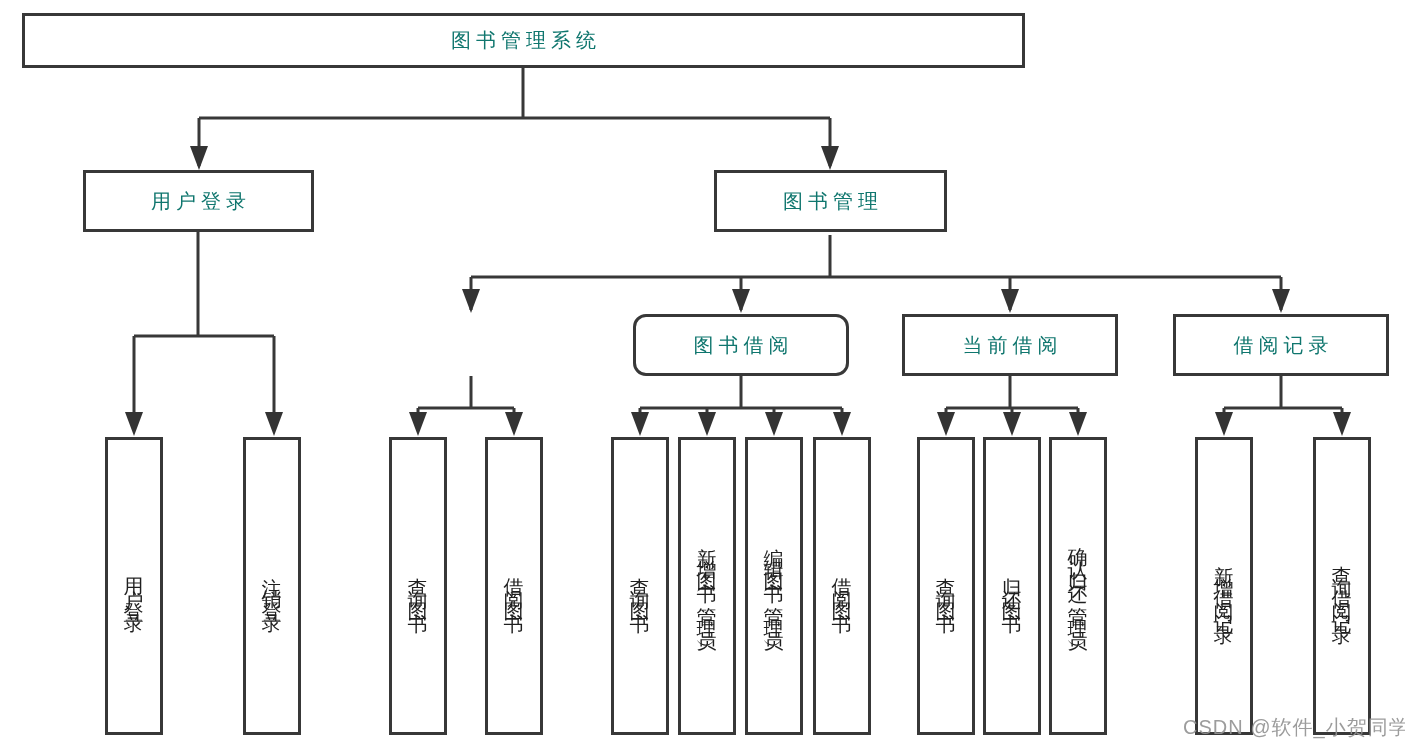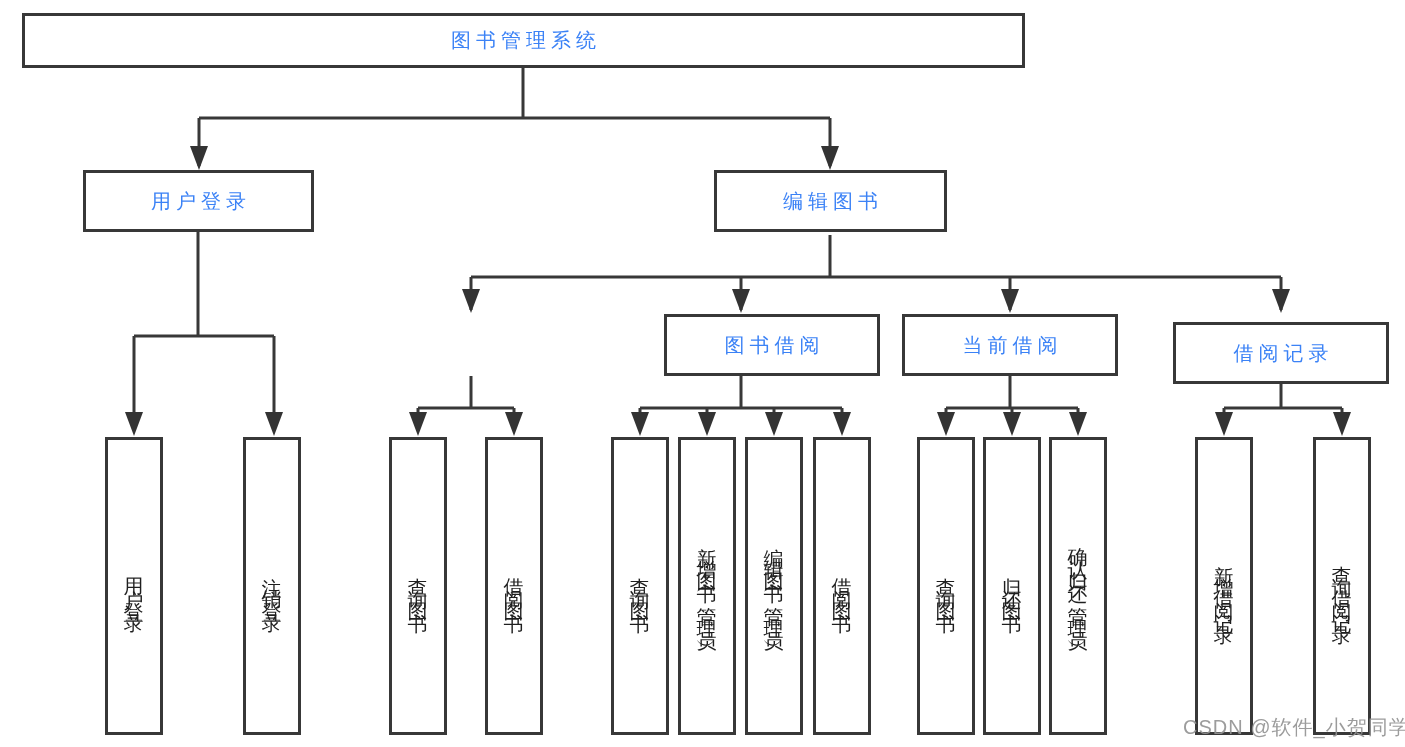--- a/index.html
+++ b/index.html
@@ -26,21 +26,21 @@
     align-items: center;
     justify-content: center;
     z-index: 2;
     color: #1f1f1f;
   }
   .node .hlabel {
     font-size: 20px;
     letter-spacing: 5px;
     text-indent: 5px;
     white-space: nowrap;
-    color: #3b82f6;
+    color: #0f766e;
   }
   .root  { left: 22px;  top: 13px;  width: 1003px; height: 55px; }
   .lvl2  { top: 170px; height: 62px; width: 231px; }
   .lvl3  { top: 314px; height: 62px; width: 216px; }
   .leaf  { top: 437px; height: 298px; width: 58px; }
   .leaf .vlabel {
     writing-mode: vertical-rl;
     text-orientation: mixed;
     font-size: 20px;
     letter-spacing: 12px;
@@ -105,30 +105,30 @@
   </svg>
 
   <div class="node root">
     <span class="hlabel">图书管理系统</span>
   </div>
 
   <div class="node lvl2" style="left:83px;">
     <span class="hlabel">用户登录</span>
   </div>
   <div class="node lvl2" style="left:714px; width:233px;">
-    <span class="hlabel">编辑图书</span>
+    <span class="hlabel">图书管理</span>
   </div>
 
-  <div class="node lvl3" style="left:664px;">
+  <div class="node lvl3" style="left:633px;border-radius:13px;">
     <span class="hlabel">图书借阅</span>
   </div>
   <div class="node lvl3" style="left:902px;font-family:Liberation Mono, monospace;">
     <span class="hlabel">当前借阅</span>
   </div>
-  <div class="node lvl3" style="left:1173px;margin-top:8px;">
+  <div class="node lvl3" style="left:1173px;">
     <span class="hlabel">借阅记录</span>
   </div>
 
   <div class="node leaf" style="left:105px;">
     <span class="vlabel">用户登录</span>
   </div>
   <div class="node leaf" style="left:243px;">
     <span class="vlabel">注销登录</span>
   </div>
 

